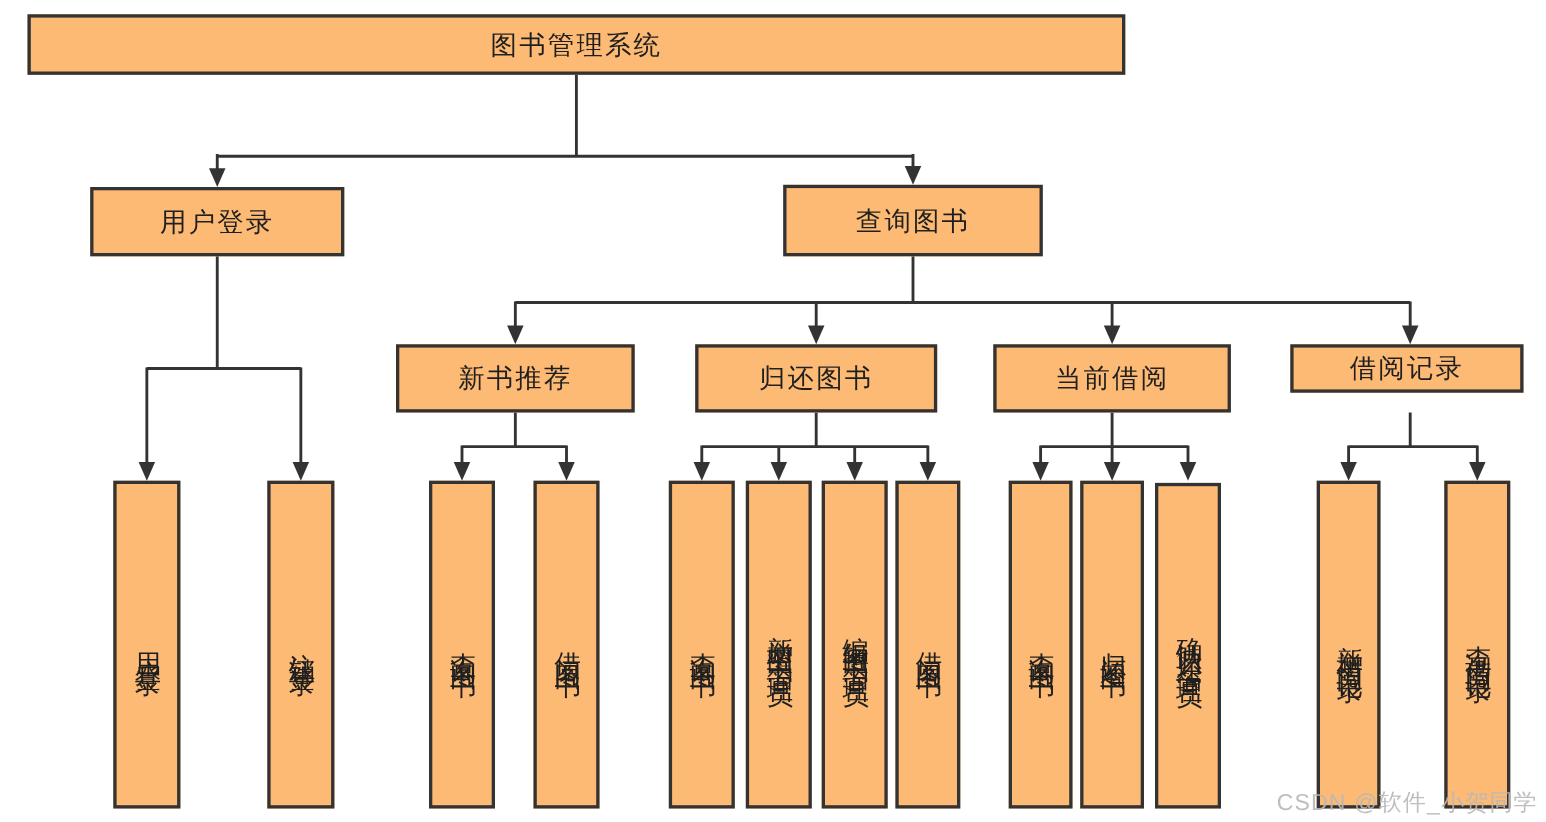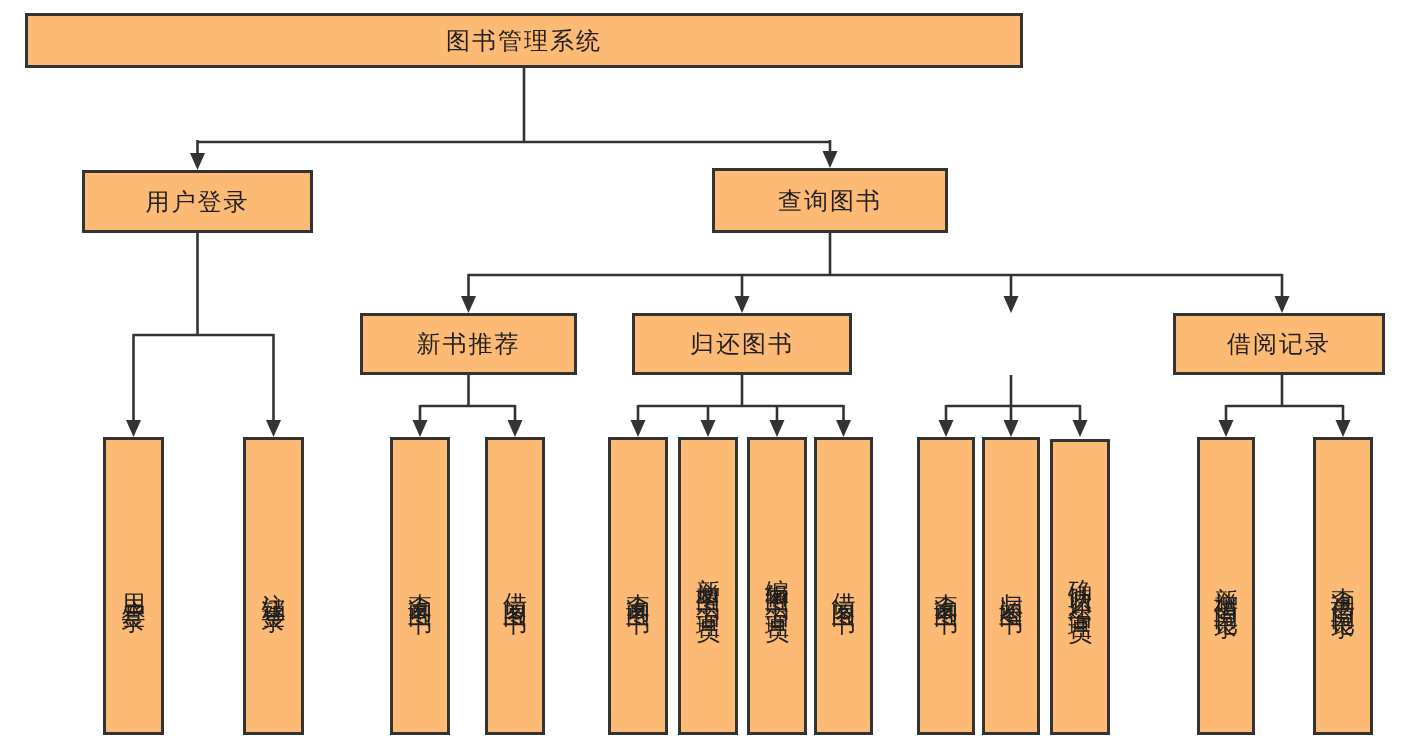--- a/index.html
+++ b/index.html
@@ -88,33 +88,35 @@
     </g>
   </svg>
 
   <div class="node" style="left:25px; top:13px; width:998px; height:55px;">图书管理系统</div>
 
   <div class="node" style="left:82px; top:170px; width:231px; height:63px;">用户登录</div>
   <div class="node" style="left:712px; top:168px; width:236px; height:65px;">查询图书</div>
 
   <div class="node" style="left:360px; top:313px; width:217px; height:62px;">新书推荐</div>
   <div class="node" style="left:632px; top:313px; width:220px; height:62px;">归还图书</div>
-  <div class="node" style="left:1173px; top:313px; width:212px; height:62px;">借阅记录</div>
+  <div class="node" style="left:903px; top:313px; width:216px; height:62px;">当前借阅</div>
+  <div class="node" style="left:1173px; top:313px; width:212px; height:44px;">借阅记录</div>
 
   <div class="node vnode" style="left:103px; top:437px; width:61px; height:298px;">用户登录</div>
   <div class="node vnode" style="left:243px; top:437px; width:61px; height:298px;">注销登录</div>
 
   <div class="node vnode" style="left:390px; top:437px; width:60px; height:298px;">查询图书</div>
   <div class="node vnode" style="left:485px; top:437px; width:60px; height:298px;">借阅图书</div>
 
   <div class="node vnode" style="left:608px; top:437px; width:60px; height:298px;">查询图书</div>
   <div class="node vnode" style="left:678px; top:437px; width:60px; height:298px;">新增图书（管理员）</div>
   <div class="node vnode" style="left:747px; top:437px; width:60px; height:298px;">编辑图书（管理员）</div>
   <div class="node vnode" style="left:814px; top:437px; width:59px; height:298px;">借阅图书</div>
 
   <div class="node vnode" style="left:917px; top:437px; width:58px; height:298px;">查询图书</div>
   <div class="node vnode" style="left:982px; top:437px; width:58px; height:298px;">归还图书</div>
   <div class="node vnode" style="left:1050px; top:439px; width:60px; height:296px;">确认归还（管理员）</div>
 
   <div class="node vnode" style="left:1197px; top:437px; width:58px; height:298px;">新增借阅记录</div>
   <div class="node vnode" style="left:1313px; top:437px; width:60px; height:298px;">查询借阅记录</div>
 
+  <div class="watermark">CSDN @软件_小贺同学</div>
 </div>
 
 </body></html>

